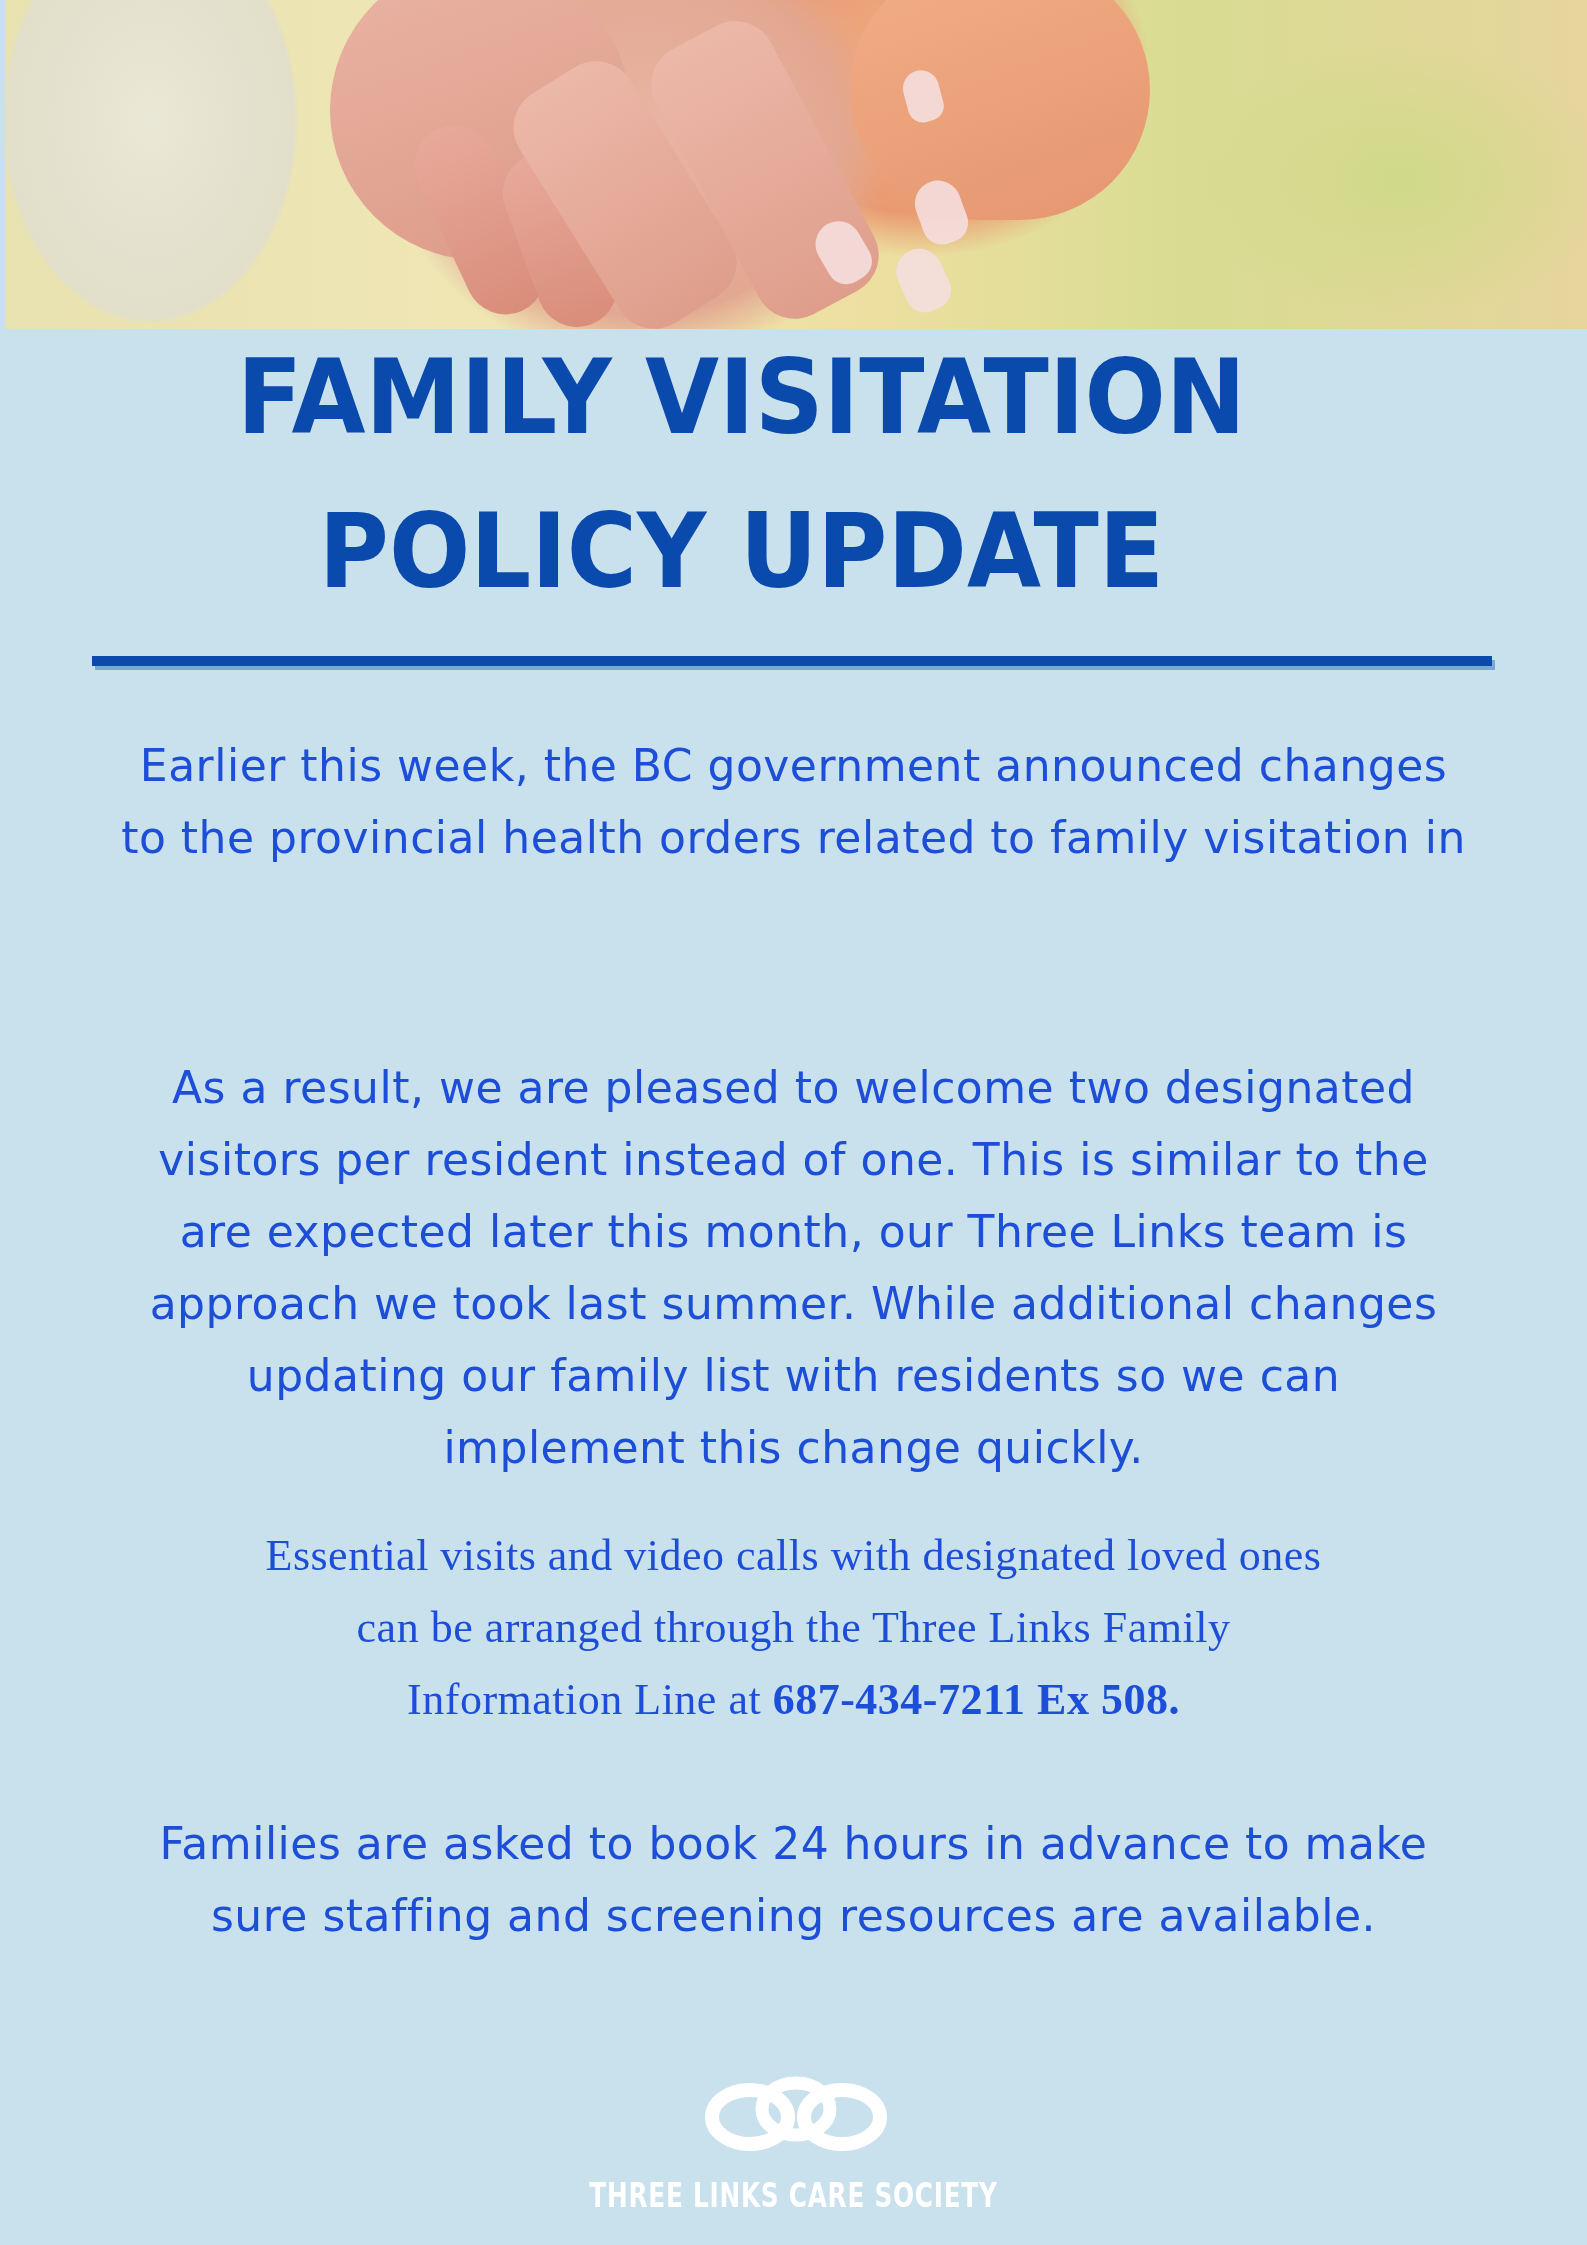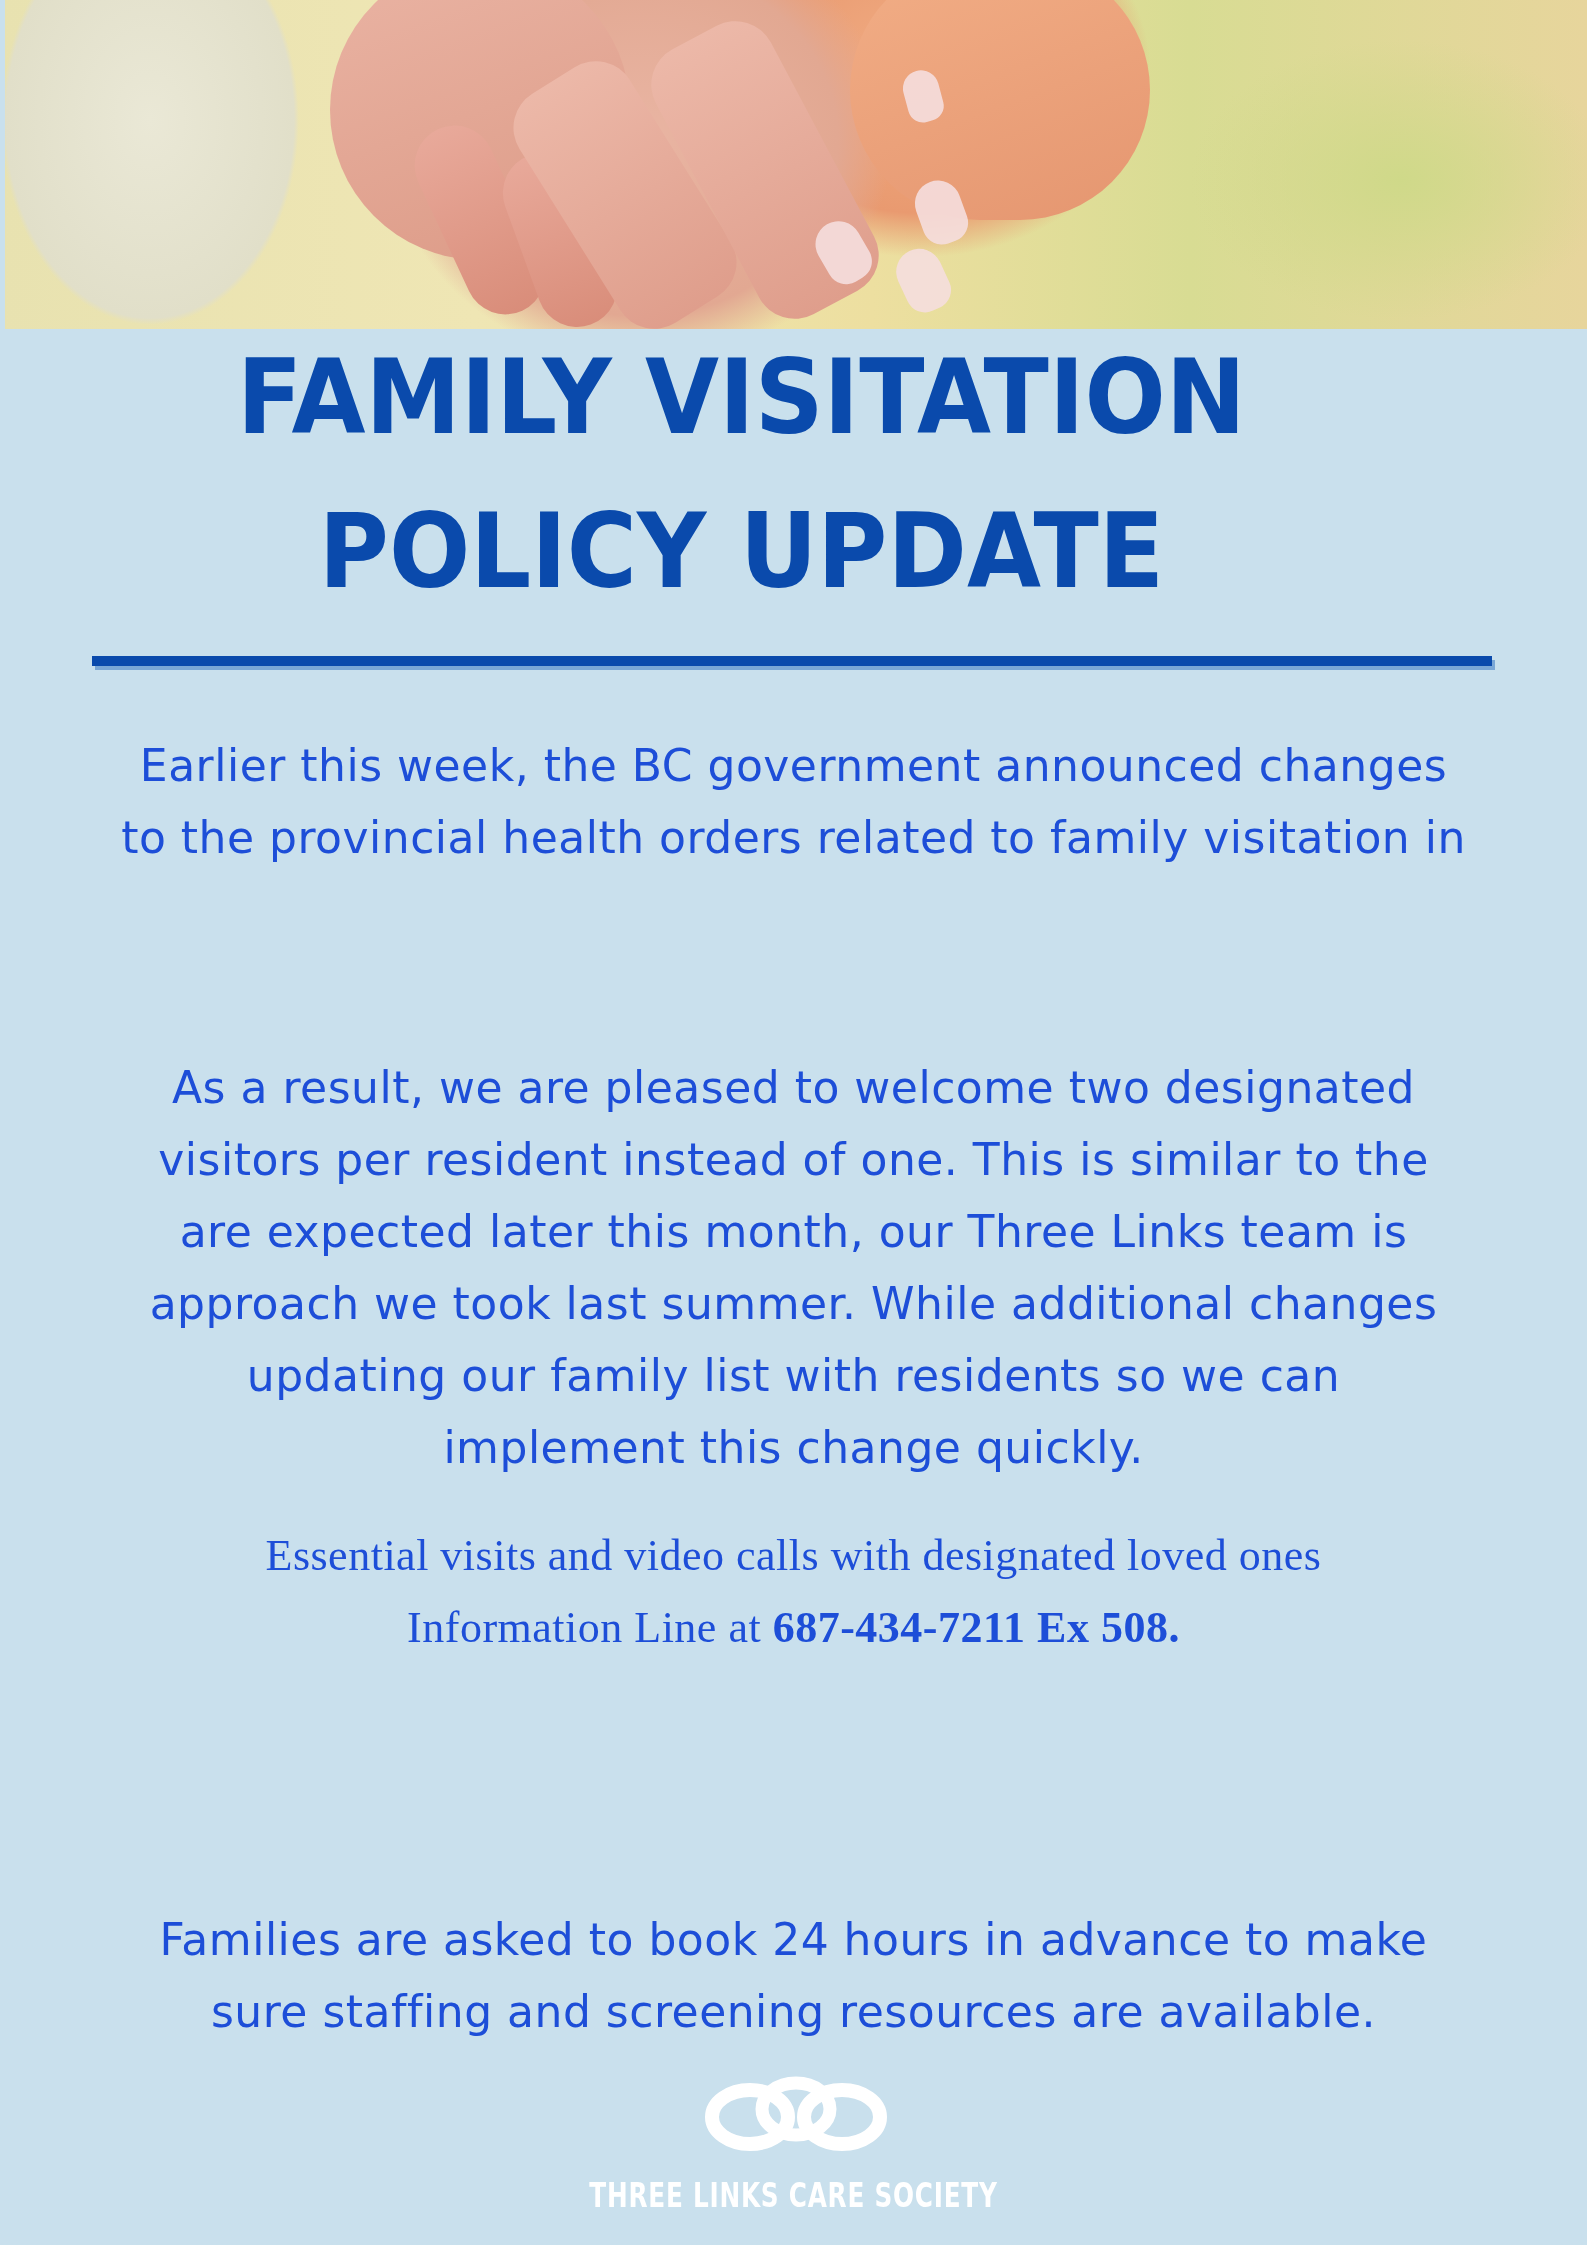--- a/index.html
+++ b/index.html
@@ -40,21 +40,21 @@
   .rule { position:absolute; left:92px; top:656px; width:1400px; height:10px; background:#0a4aac; box-shadow:3px 4px 0 #7aa7d6; }
 
   .para {
     position:absolute; left:40px; width:1507px; text-align:center;
     font-family:"DejaVu Sans",sans-serif; font-size:44px; line-height:72px;
     color:#1d4ed8; letter-spacing:0.5px;
   }
   .p1 { top:730px; }
   .p2 { top:1052px; }
   .p3 { top:1520px;font-family:Liberation Serif, serif; }
-  .p4 { top:1904px; }
+  .p4 { top:1808px; }
   .bold { font-weight:bold; }
 
   .logo { position:absolute; left:700px; top:2075px; width:192px; height:80px; }
   .brand {
     position:absolute; left:0; width:1587px; top:2176px; text-align:center;
     font-family:"DejaVu Sans",sans-serif; font-weight:bold; color:#ffffff;
     font-size:33px; letter-spacing:1px; transform:scaleX(0.75); transform-origin:center;
   }
 </style>
 </head>
@@ -87,20 +87,21 @@
   <div>As a result, we are pleased to welcome two designated</div>
   <div>visitors per resident instead of one. This is similar to the</div>
   <div>are expected later this month, our Three Links team is</div>
   <div>approach we took last summer. While additional changes</div>
   <div>updating our family list with residents so we can</div>
   <div>implement this change quickly.</div>
 </div>
 
 <div class="para p3">
   <div>Essential visits and video calls with designated loved ones</div>
+  <div>can be arranged through the Three Links Family</div>
   <div><span>Information Line at </span><span class="bold">687-434-7211 Ex 508.</span></div>
 </div>
 
 <div class="para p4">
   <div>Families are asked to book 24 hours in advance to make</div>
   <div>sure staffing and screening resources are available.</div>
 </div>
 
 <svg class="logo" viewBox="0 0 192 80">
   <ellipse cx="50" cy="42" rx="38" ry="27" fill="none" stroke="#ffffff" stroke-width="14"></ellipse>

